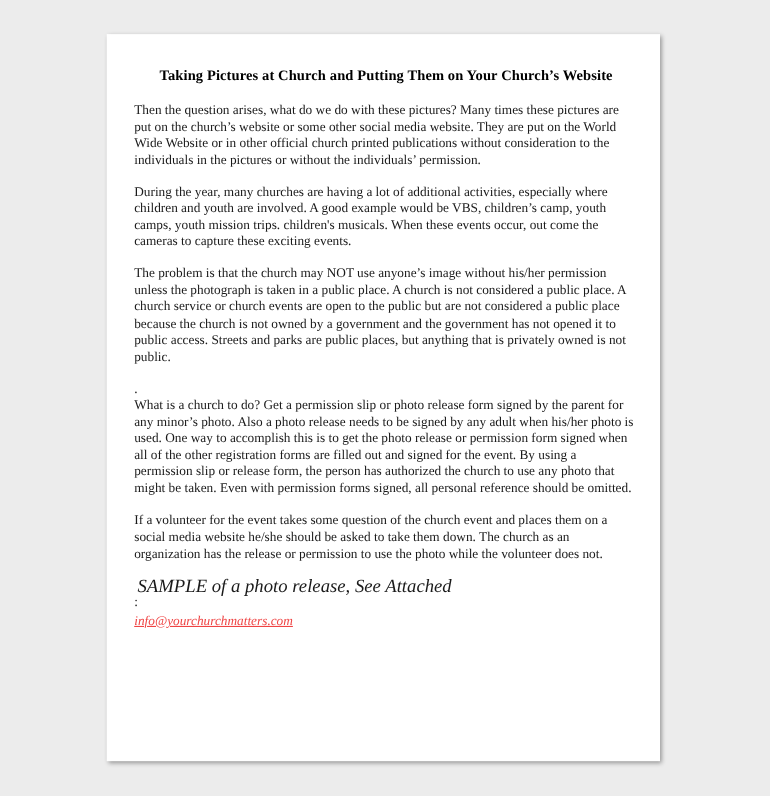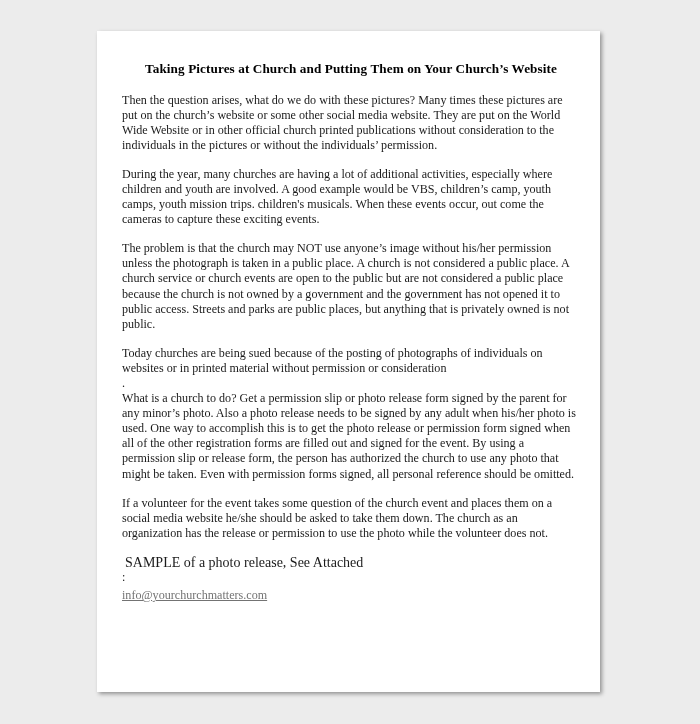--- a/index.html
+++ b/index.html
@@ -54,57 +54,58 @@
   .para.tight {
     margin-bottom: 0;
   }
   .lone-mark {
     font-size: 12.1px;
     line-height: 15.1px;
     color: #1a1a1a;
     margin: 0;
   }
   .sample-line {
-    font-size: 14px;
+    font-size: 17px;
     line-height: 15.1px;
     color: #1a1a1a;
     margin: 0;
     padding-left: 3px;
+    font-style: italic;
   }
   .colon-line {
     font-size: 12.1px;
     line-height: 15.1px;
     color: #1a1a1a;
     margin: 0;
   }
   .email-link {
     font-size: 12.1px;
     line-height: 15.1px;
-    color: #737373;
+    color: #ef4444;
     text-decoration: underline;
     display: inline-block;
     cursor: pointer;
+    font-style: italic;
   }
 </style>
 </head>
 <body>
 
 <div class="canvas">
   <div class="page">
     <div class="page-inner">
 
       <h1 class="doc-title">Taking Pictures at Church and Putting Them on Your Church’s Website</h1>
 
       <p class="para">Then the question arises, what do we do with these pictures? Many times these pictures are put on the church’s website or some other social media website. They are put on the World Wide Website or in other official church printed publications without consideration to the individuals in the pictures or without the individuals’ permission.</p>
 
       <p class="para">During the year, many churches are having a lot of additional activities, especially where children and youth are involved. A good example would be VBS, children’s camp, youth camps, youth mission trips. children's musicals.   When these events occur, out come the cameras to capture these exciting events.</p>
 
       <p class="para">The problem is that the church may NOT use anyone’s image without his/her permission unless the photograph is taken in a public place. A church is not considered a public place. A church service or church events are open to the public but are not considered a public place because the church is not owned by a government and the government has not opened it to public access. Streets and parks are public places, but anything that is privately owned is not public.</p>
 
-      <p class="para tight">Today churches are being sued because of the posting of photographs of individuals on websites or in printed material without permission or consideration</p>
 
       <p class="lone-mark">.</p>
 
       <p class="para">What is a church to do? Get a permission slip or photo release form signed by the parent for any minor’s photo. Also a photo release needs to be signed by any adult when his/her photo is used. One way to accomplish this is to get the photo release or permission form signed when all of the other registration forms are filled out and signed for the event. By using a permission slip or release form, the person has authorized the church to use any photo that might be taken. Even with permission forms signed, all personal reference should be omitted.</p>
 
       <p class="para">If a volunteer for the event takes some question of the church event and places them on a social media website he/she should be asked to take them down. The church as an organization has the release or permission to use the photo while the volunteer does not.</p>
 
       <p class="sample-line">SAMPLE of a photo release, See Attached</p>
 
       <p class="colon-line">:</p>

